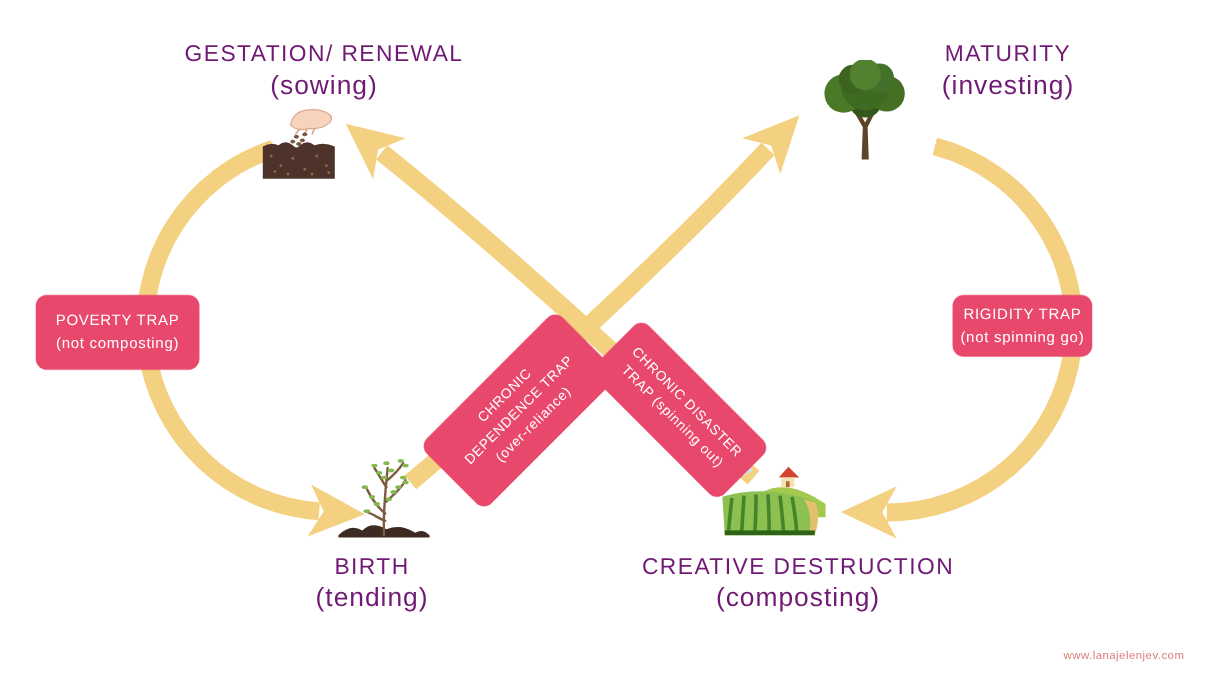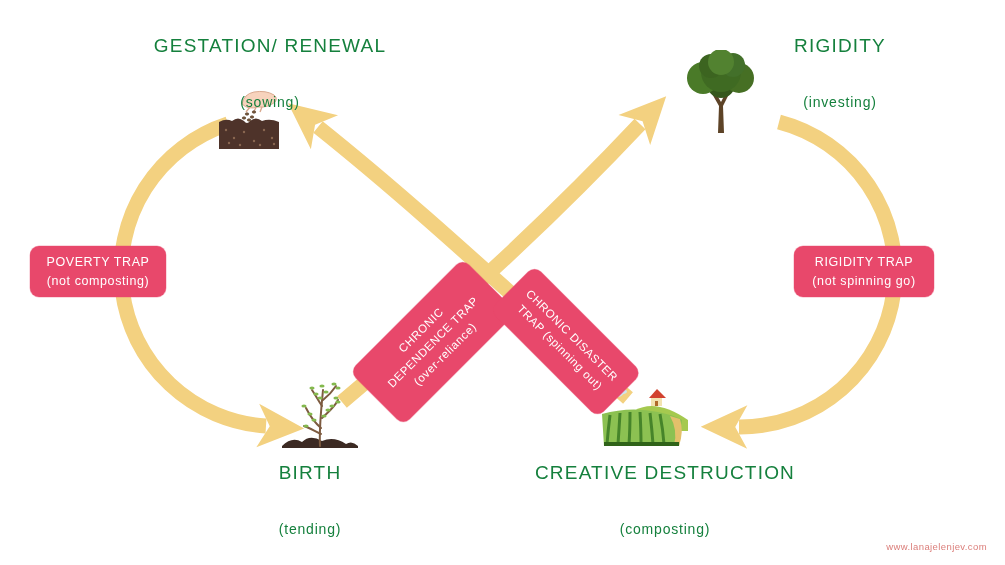--- a/index.html
+++ b/index.html
@@ -3,35 +3,35 @@
 <meta charset="utf-8">
 <style>
   html,body{margin:0;padding:0;background:#fff;}
   .stage{
     position:relative;width:1005px;height:565px;background:#ffffff;
     font-family:"Liberation Sans",sans-serif;overflow:hidden;
   }
   .arrows{position:absolute;left:0;top:0;z-index:1;}
   .icon{position:absolute;z-index:2;}
   .stage-label{
-    position:absolute;z-index:3;text-align:center;color:#15803d;
+    position:absolute;z-index:3;text-align:center;color:#701a75;
     font-weight:300;letter-spacing:1.2px;
   }
   .stage-label .t{font-size:19px;line-height:25px;}
-  .stage-label .s{font-size:14px;line-height:25px;letter-spacing:0.8px;margin-top:32px;}
+  .stage-label .s{font-size:22px;line-height:25px;letter-spacing:0.8px;}
   .trap{
     position:absolute;z-index:4;background:#E8486B;border-radius:9px;
     color:#ffffff;display:flex;flex-direction:column;align-items:center;
     justify-content:center;text-align:center;letter-spacing:0.6px;
     box-shadow:0 0 0 0.5px rgba(232,72,107,0.4);
   }
   .trap.h{font-size:12.5px;line-height:19px;}
   .trap.r{font-size:11.5px;line-height:17px;}
-  .trap-poverty{left:30px;top:246px;width:136px;height:51px;}
-  .trap-rigidity{left:794px;top:246px;width:140px;height:51px;}
+  .trap-poverty{left:30px;top:246px;width:136px;height:62px;}
+  .trap-rigidity{left:794px;top:246px;width:116px;height:51px;}
   .trap-dependence{left:353px;top:304px;width:160px;height:76px;transform:rotate(-45deg);}
   .trap-disaster{left:490px;top:310px;width:152px;height:63px;transform:rotate(45deg);}
   .icon-sowing{left:214px;top:88px;}
   .icon-tree{left:681px;top:50px;}
   .icon-sapling{left:276px;top:376px;}
   .icon-farm{left:600px;top:386px;}
   .lbl-gestation{left:100px;top:33px;width:340px;}
   .lbl-maturity{left:740px;top:33px;width:200px;}
   .lbl-birth{left:215px;top:460px;width:190px;}
   .lbl-creative{left:510px;top:460px;width:310px;}
@@ -155,21 +155,21 @@
       <path d="M70,30 Q78,44 74,59 L79,60 Q84,45 80,33 z" fill="#E3C06B"></path>
       <rect x="4" y="56" width="75" height="4" fill="#2F6319"></rect>
     </svg>
   </div>
 
   <div class="stage-label lbl-gestation">
     <div class="t">GESTATION/ RENEWAL</div>
     <div class="s">(sowing)</div>
   </div>
   <div class="stage-label lbl-maturity">
-    <div class="t">RIGIDITY</div>
+    <div class="t">MATURITY</div>
     <div class="s">(investing)</div>
   </div>
   <div class="stage-label lbl-birth">
     <div class="t">BIRTH</div>
     <div class="s">(tending)</div>
   </div>
   <div class="stage-label lbl-creative">
     <div class="t">CREATIVE DESTRUCTION</div>
     <div class="s">(composting)</div>
   </div>

